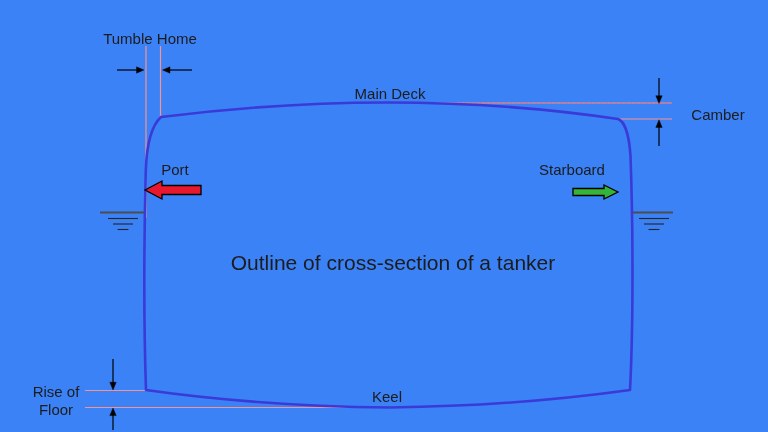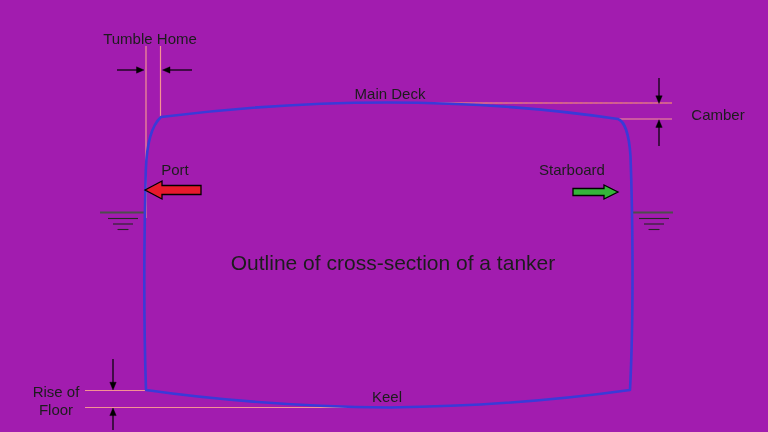--- a/index.html
+++ b/index.html
@@ -4,21 +4,21 @@
 <style>
   html, body {
     margin: 0;
     padding: 0;
     background: #ffffff;
   }
   #stage {
     position: relative;
     width: 768px;
     height: 432px;
-    background: #a21caf;
+    background: #3b82f6;
     overflow: hidden;
     font-family: "Liberation Sans", sans-serif;
   }
   svg {
     position: absolute;
     left: 0;
     top: 0;
     display: block;
   }
   text {

